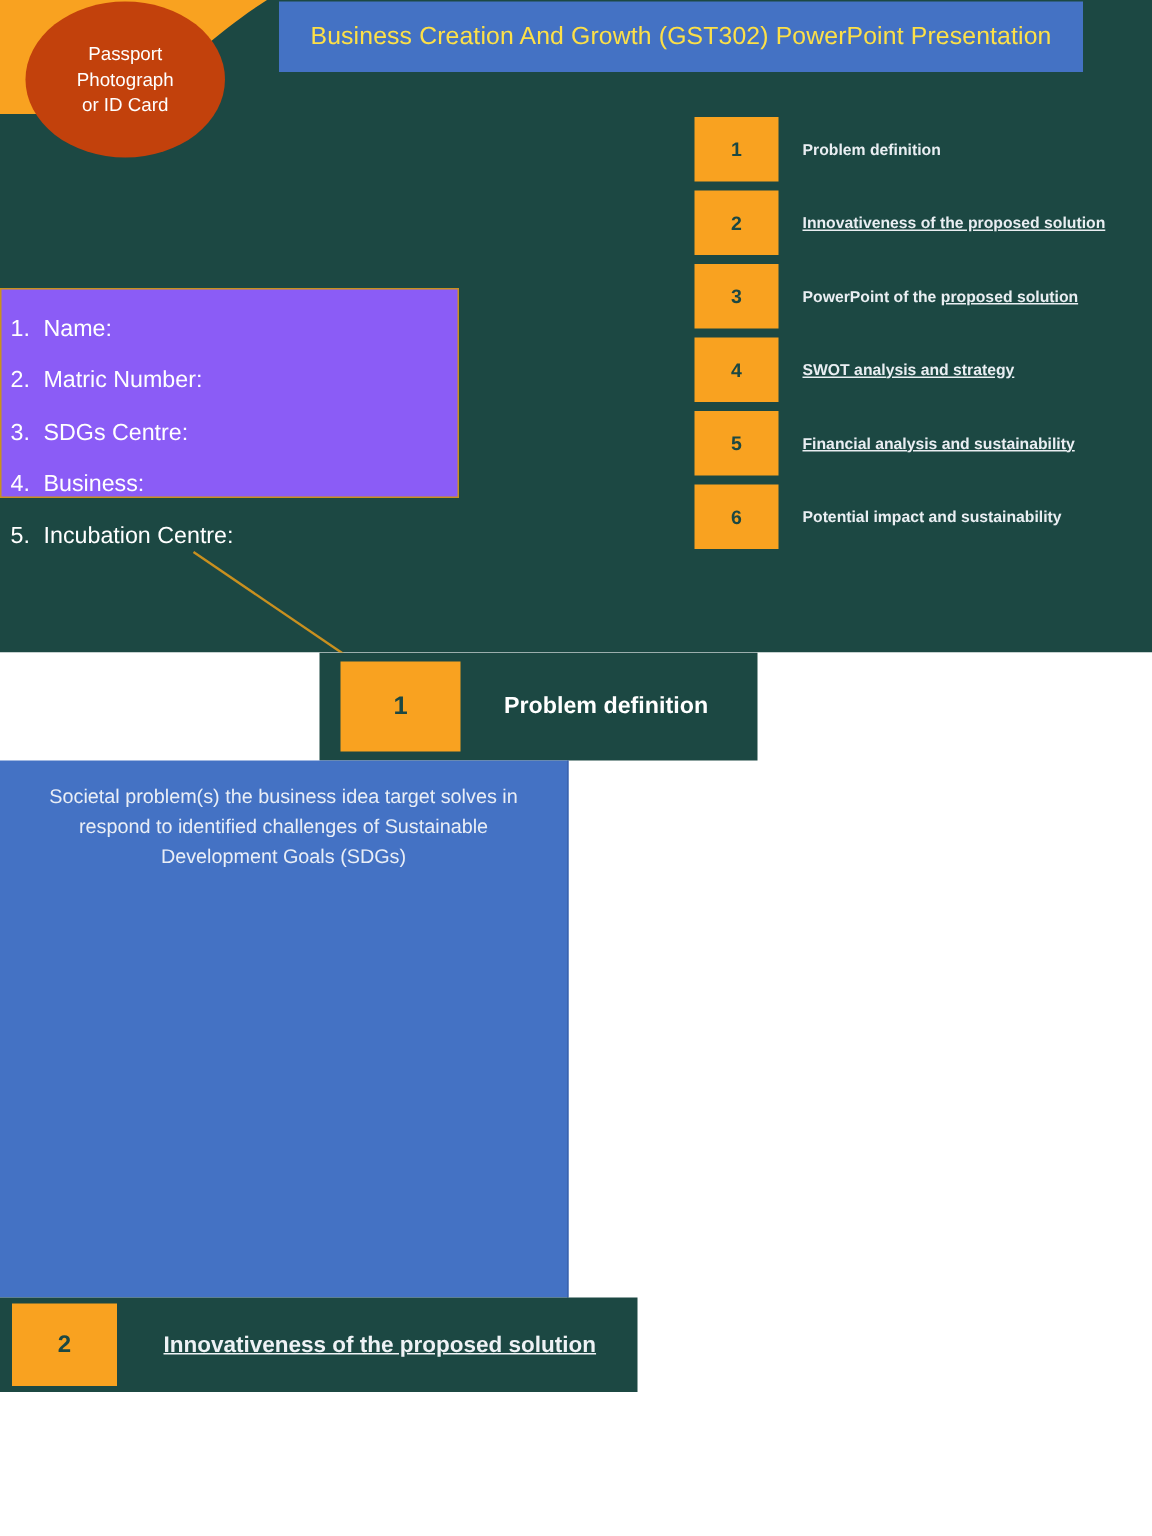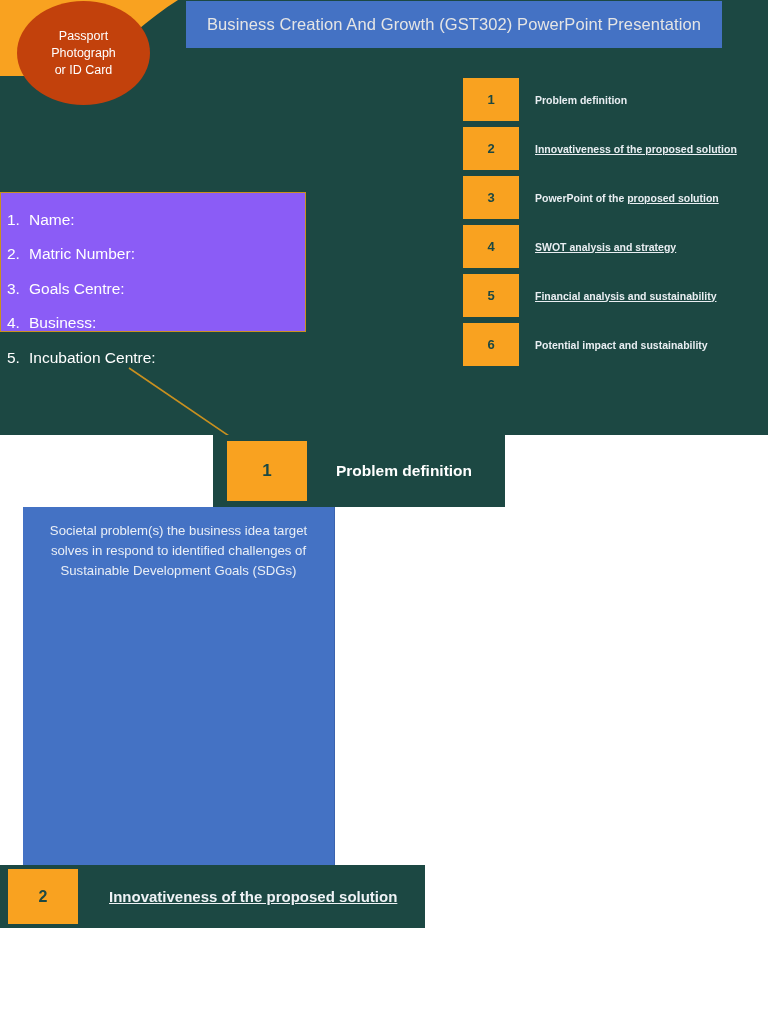--- a/index.html
+++ b/index.html
@@ -51,21 +51,21 @@
   }
 
   #title-bar {
     position: absolute;
     left: 186px; top: 1px;
     width: 536px; height: 47px;
     background: #4472c4;
     display: flex;
     align-items: center;
     justify-content: center;
-    color: #e5e5e5;
+    color: #fde047;
     font-size: 16.5px;
     letter-spacing: .1px;
     z-index: 3;
   }
 
   
   #agenda {
     position: absolute;
     left: 463px; top: 76px;
     width: 300px;
@@ -168,21 +168,21 @@
   }
   .col {
     background: #4472c4;
     box-sizing: border-box;
     padding: 14px 16px 0 16px;
     color: #e9eef6;
     font-size: 13.2px;
     line-height: 20px;
     text-align: center;
   }
-  #col-left  { width: 312px; border-right: 1px solid #3a63ae; margin-left: 23px; }
+  #col-left  { width: 379px; border-right: 1px solid #3a63ae; }
   #col-right { width: 389px; }
 
   #footer-band {
     position: absolute;
     left: 0; top: 430px;
     width: 425px; height: 63px;
     background: #1c4843;
     display: flex;
     align-items: center;
   }
@@ -264,21 +264,21 @@
     <div class="agenda-row">
       <div class="agenda-num">6</div>
       <div class="agenda-label">Potential impact and sustainability</div>
     </div>
 
   </div>
 
   <div id="detail-card">
     <div class="detail-line"><span class="n">1.</span><span>Name:</span></div>
     <div class="detail-line"><span class="n">2.</span><span>Matric Number:</span></div>
-    <div class="detail-line"><span class="n">3.</span><span>Goals Centre:</span></div>
+    <div class="detail-line"><span class="n">3.</span><span>SDGs Centre:</span></div>
     <div class="detail-line"><span class="n">4.</span><span>Business:</span></div>
     <div class="detail-line"><span class="n">5.</span><span>Incubation Centre:</span></div>
   </div>
 
   <svg id="connector" viewBox="0 0 210 80" xmlns="http://www.w3.org/2000/svg">
     <line x1="9" y1="2" x2="112" y2="72" stroke="#C9901F" stroke-width="1.6"></line>
   </svg>
 
 </div>
 

